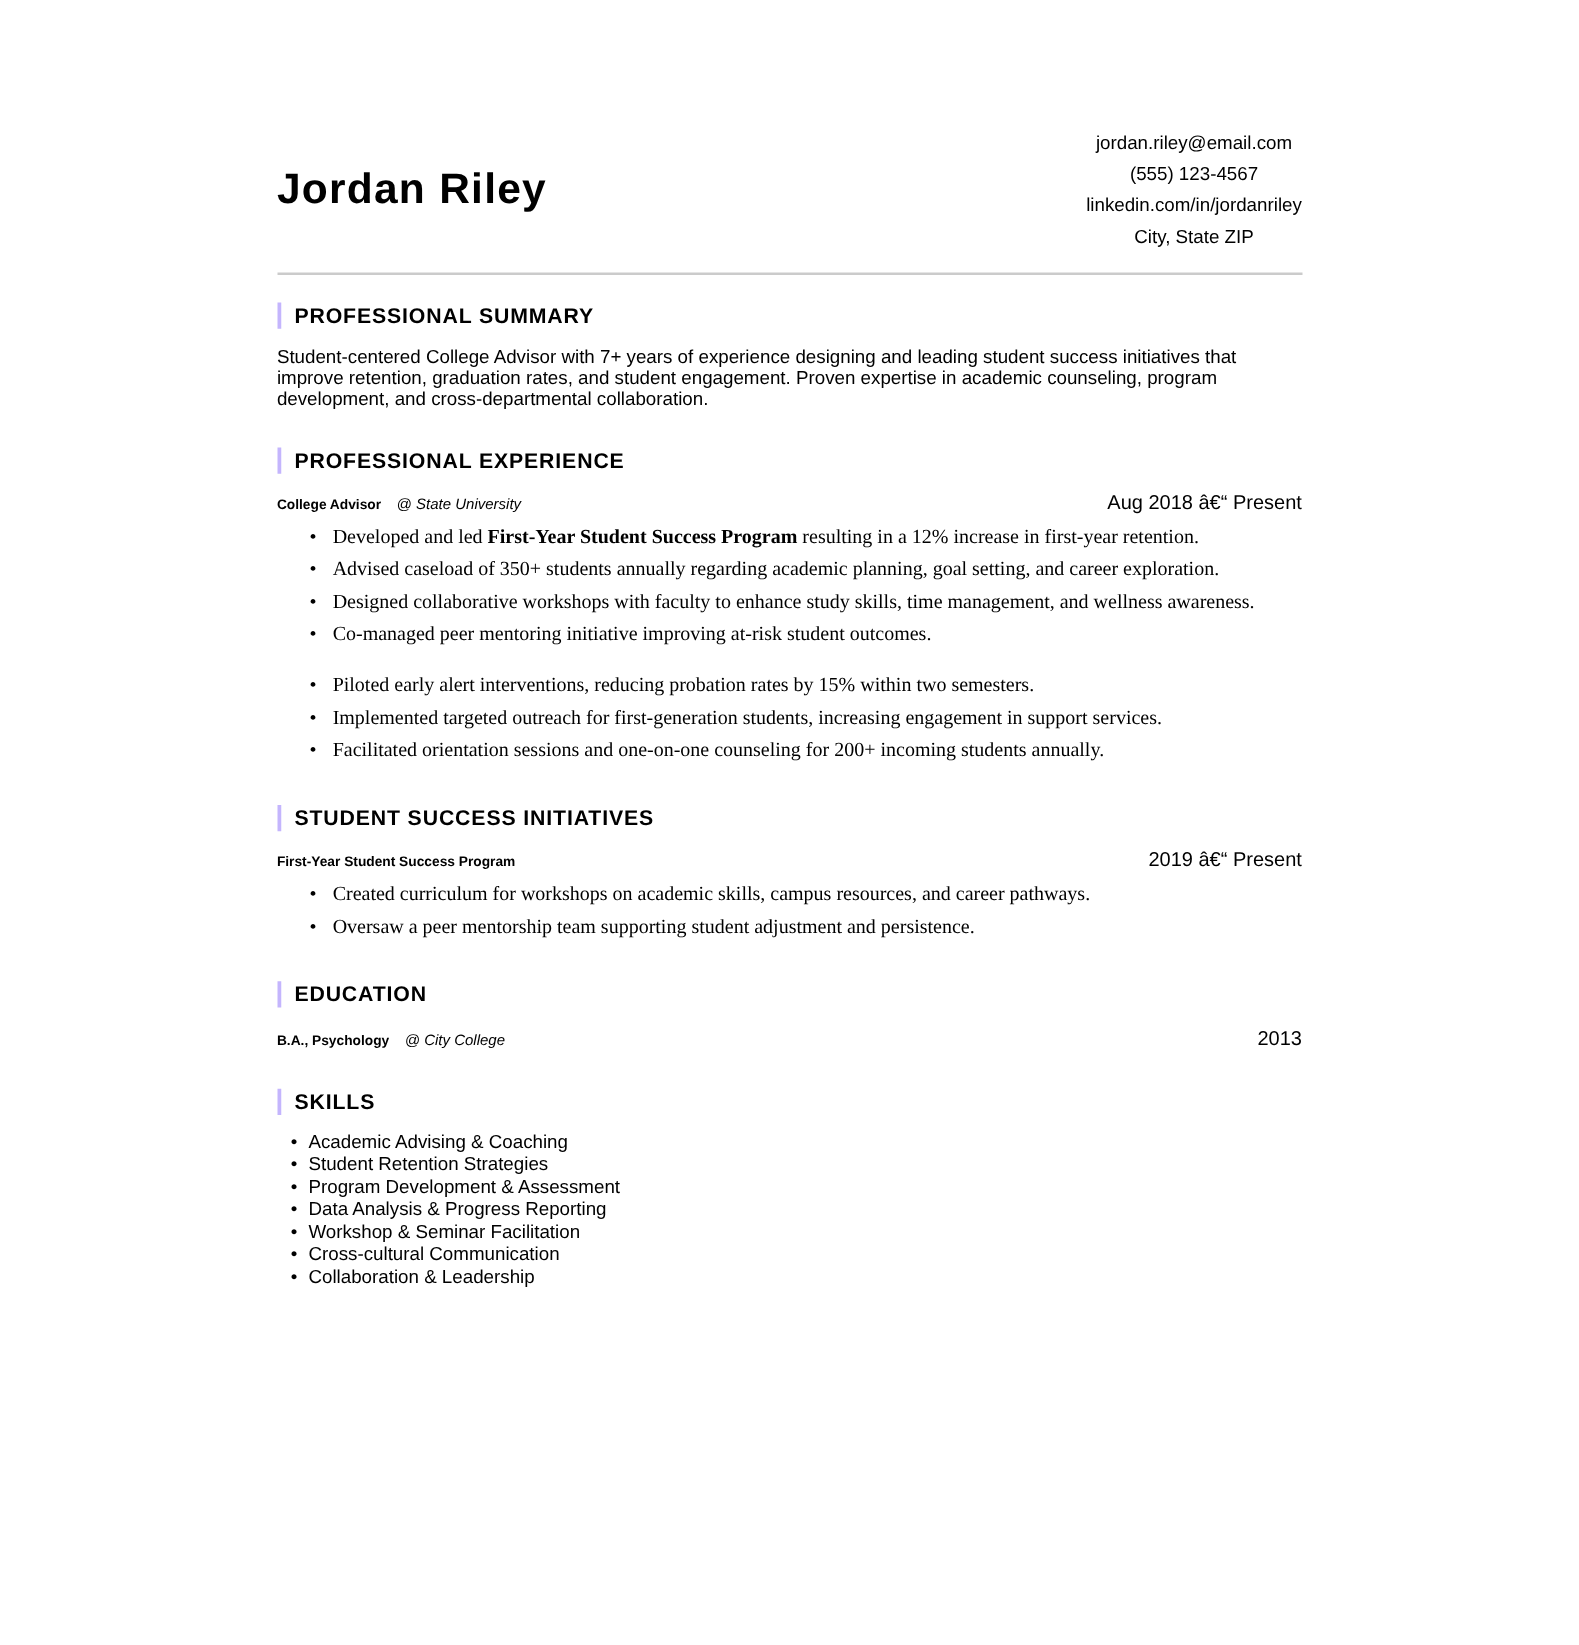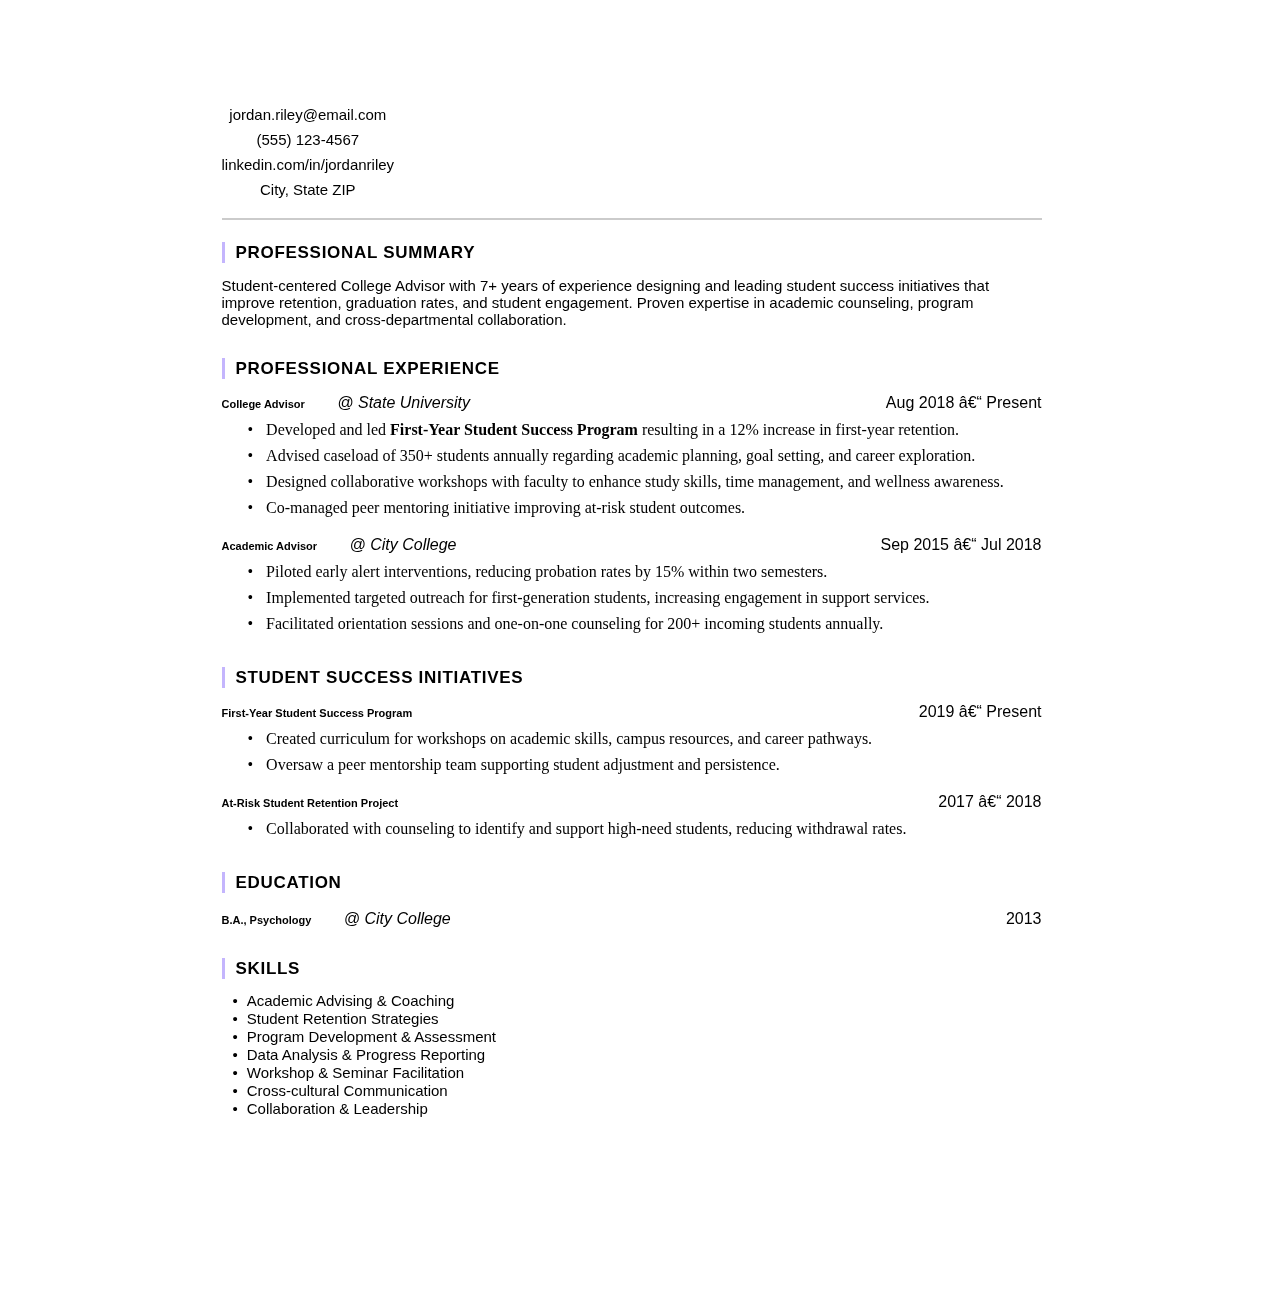--- a/index.html
+++ b/index.html
@@ -61,23 +61,23 @@
   .entry-row {
     display: flex;
     justify-content: space-between;
     align-items: baseline;
   }
   .role {
     font-size: 11px;
     font-weight: bold;
   }
   .org {
-    font-size: 16px;
+    font-size: 12px;
     font-style: italic;
-    margin-left: 28px;
+    margin-left: 8px;
   }
   .dates { font-size: 16px; }
   
   .bullets {
     list-style: none;
     margin: 5px 0 0 0;
     padding: 0;
     font-size: 16px;
     line-height: 26px;
   }
@@ -96,20 +96,21 @@
   }
   .skills-list li { padding-left: 11px; }
   .skills-list li::before { content: "\2022"; margin-right: 9px; }
 </style>
 </head>
 <body>
 
 <div class="page">
 
   <header class="header">
+    <h1 class="name">Jordan Riley</h1>
     <div class="contact">
       <div>jordan.riley@email.com</div>
       <div>(555) 123-4567</div>
       <div>linkedin.com/in/jordanriley</div>
       <div>City, State ZIP</div>
     </div>
   </header>
   <hr class="divider">
 
   <section class="section first">
@@ -130,27 +131,20 @@
       </div>
       <ul class="bullets">
         <li><span>Developed and led </span><span class="inline-bold">First-Year Student Success Program</span><span> resulting in a 12% increase in first-year retention.</span></li>
         <li>Advised caseload of 350+ students annually regarding academic planning, goal setting, and career exploration.</li>
         <li>Designed collaborative workshops with faculty to enhance study skills, time management, and wellness awareness.</li>
         <li>Co-managed peer mentoring initiative improving at-risk student outcomes.</li>
       </ul>
     </div>
 
     <div class="entry">
-      <div class="entry-row">
-        <div>
-          <span class="role">Academic Advisor</span>
-          <span class="org">@ City College</span>
-        </div>
-        <span class="dates">Sep 2015 â€“ Jul 2018</span>
-      </div>
       <ul class="bullets">
         <li>Piloted early alert interventions, reducing probation rates by 15% within two semesters.</li>
         <li>Implemented targeted outreach for first-generation students, increasing engagement in support services.</li>
         <li>Facilitated orientation sessions and one-on-one counseling for 200+ incoming students annually.</li>
       </ul>
     </div>
   </section>
 
   <section class="section">
     <h2 class="sec-title">STUDENT SUCCESS INITIATIVES</h2>
@@ -159,29 +153,20 @@
       <div class="entry-row">
         <span class="role">First-Year Student Success Program</span>
         <span class="dates">2019 â€“ Present</span>
       </div>
       <ul class="bullets">
         <li>Created curriculum for workshops on academic skills, campus resources, and career pathways.</li>
         <li>Oversaw a peer mentorship team supporting student adjustment and persistence.</li>
       </ul>
     </div>
 
-    <div class="entry">
-      <div class="entry-row">
-        <span class="role">At-Risk Student Retention Project</span>
-        <span class="dates">2017 â€“ 2018</span>
-      </div>
-      <ul class="bullets">
-        <li>Collaborated with counseling to identify and support high-need students, reducing withdrawal rates.</li>
-      </ul>
-    </div>
   </section>
 
   <section class="section">
     <h2 class="sec-title">EDUCATION</h2>
 
 
     <div class="entry-row edu-row">
       <div>
         <span class="role">B.A., Psychology</span>
         <span class="org">@ City College</span>

